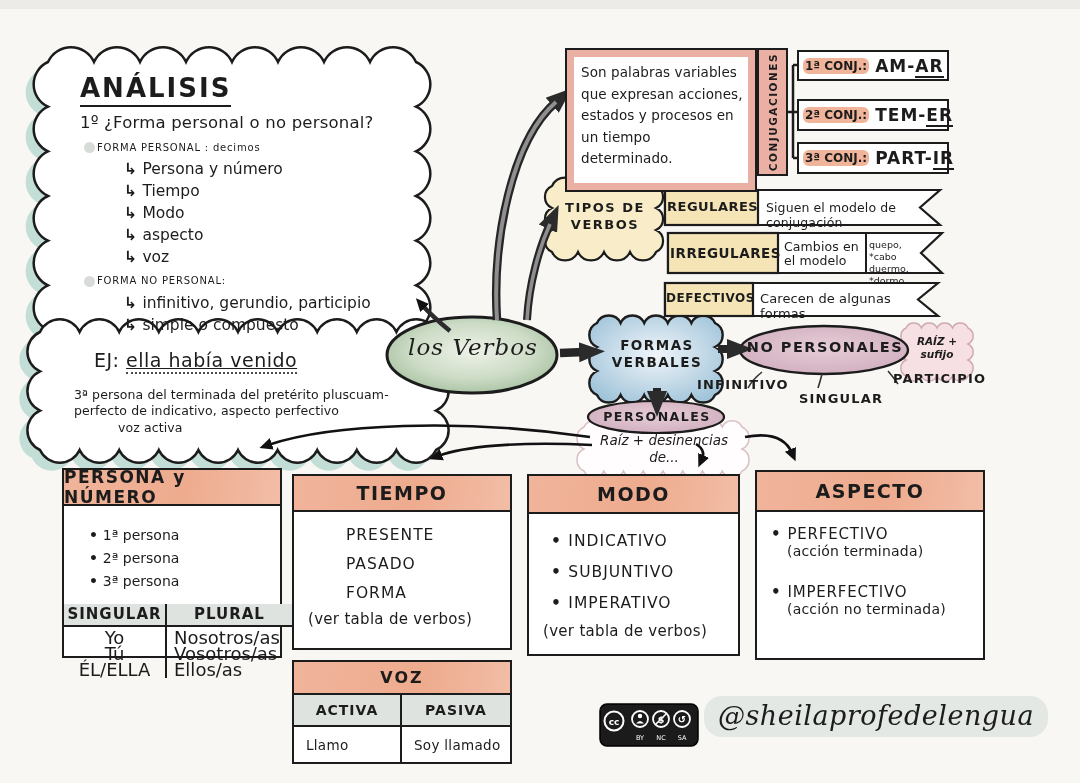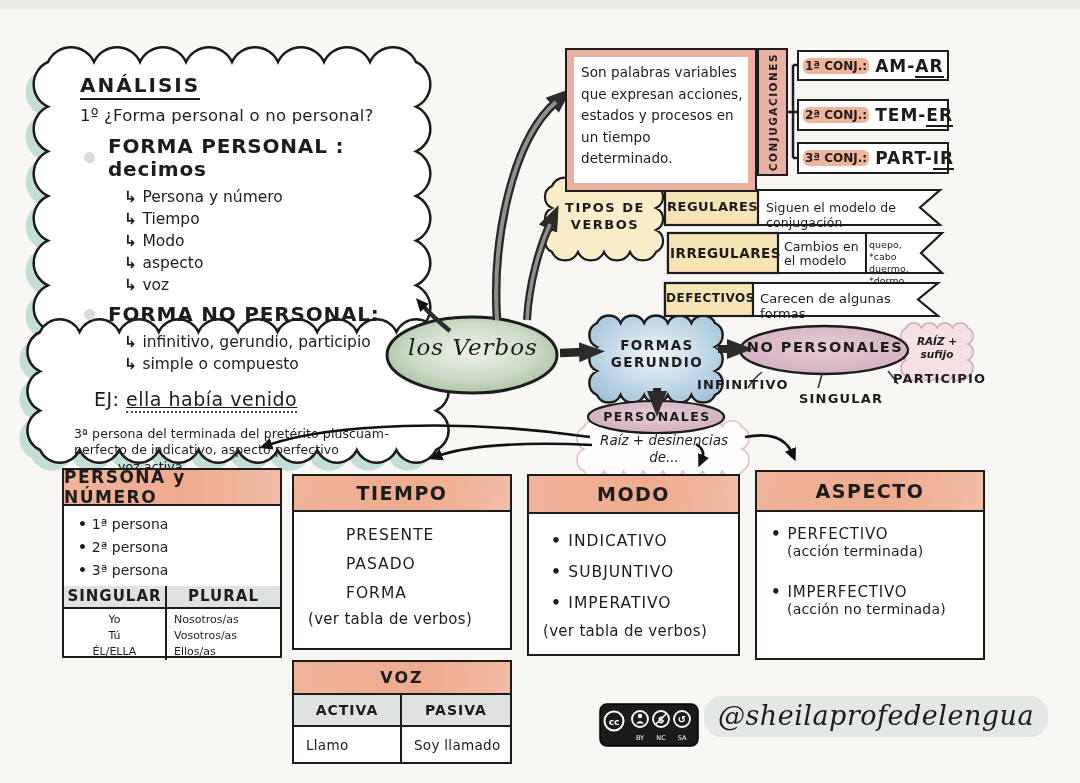--- a/index.html
+++ b/index.html
@@ -10,23 +10,23 @@
   svg.layer{position:absolute;left:0;top:0}
 
   
   .box{position:absolute;background:#fff;border:2.5px solid #1c1c1c;box-sizing:border-box}
   .box-head{display:flex;align-items:center;justify-content:center;border-bottom:2.5px solid #1c1c1c;
             font-weight:bold;letter-spacing:1.5px;background:linear-gradient(97deg,#f0b49b 0%,#eeab8e 55%,#f2bda6 100%);}
   .note{font-size:15px;letter-spacing:.3px}
 
   
   .analysis{left:80px;top:74px;width:336px;line-height:1.15}
-  .a-title{font-size:20px;font-weight:bold;letter-spacing:2px;border-bottom:2px solid #1c1c1c;display:inline-block;padding-bottom:1px;margin-bottom:7px}
+  .a-title{font-size:26px;font-weight:bold;letter-spacing:2px;border-bottom:2px solid #1c1c1c;display:inline-block;padding-bottom:1px;margin-bottom:7px}
   .a-q{font-size:16.5px;margin-bottom:9px;letter-spacing:.2px}
-  .a-h{font-size:20px;font-weight:bold;letter-spacing:.8px;margin:7px 0 5px 4px;display:flex;align-items:center;gap:13px}
+  .a-h{font-size:10px;font-weight:normal;letter-spacing:.8px;margin:7px 0 5px 4px;display:flex;align-items:center;gap:2px}
   .dot{width:11px;height:11px;border-radius:50%;background:#d8dcd9;flex:0 0 auto}
   .a-sub{font-size:15.5px;margin-left:44px;line-height:22px}
   .a-sub::before{content:"↳ ";font-weight:bold}
   .a-ej{font-size:19px;margin:14px 0 15px 14px;letter-spacing:.5px}
   .a-ej .u{text-decoration:underline;border-bottom:2px dotted #4a4a4a;padding-bottom:1px}
   .a-small{font-size:12.5px;line-height:16.5px;margin-left:-6px;letter-spacing:.1px}
   .a-small.ind{margin-left:38px}
 
   
   .verbos-label{left:392px;top:334px;width:162px;text-align:center;font-family:"DejaVu Serif",serif;
@@ -53,27 +53,27 @@
 
   
   .formas-label{left:601px;top:337px;width:112px;text-align:center;font-size:13.5px;font-weight:bold;letter-spacing:1.5px;line-height:17px}
   .nopers-label{left:744px;top:339px;width:162px;text-align:center;font-size:14.5px;font-weight:bold;letter-spacing:1.5px}
   .raiz-label{left:903px;top:335px;width:68px;text-align:center;font-size:10.5px;font-style:italic;line-height:13px;font-weight:bold}
   .branch{font-size:13px;font-weight:bold;letter-spacing:1.2px}
   .pers-label{left:592px;top:409px;width:130px;text-align:center;font-size:12.5px;font-weight:bold;letter-spacing:1.5px}
   .desin-label{left:589px;top:432px;width:150px;text-align:center;font-size:13.5px;font-style:italic;line-height:17px}
 
   
-  ul.plain{list-style:none;margin:0;padding:0}
+  ul.plain{list-style:none;margin:11px;padding:0}
   .blt::before{content:"• ";font-weight:bold}
   .ptable{display:grid;grid-template-columns:103px 1fr;margin-top:4px}
   .ptable .hd{font-size:15px;font-weight:bold;letter-spacing:1px;text-align:center;
               border-bottom:2.5px solid #1c1c1c;background:#dfe3e0;padding:1px 0 2px}
   .ptable .c1{border-right:2.5px solid #1c1c1c}
-  .ptable .cell{font-size:11px;line-height:16px;padding:3px 12px 0}
+  .ptable .cell{font-size:18px;line-height:16px;padding:3px 12px 0}
   .ptable .cell.c1{text-align:center}
   .ptable .cell.c2{padding-left:7px}
 
   .vgrid{display:grid;grid-template-columns:1fr 1fr}
   .vhead{grid-column:1/3;display:flex;align-items:center;justify-content:center;height:31px;
          font-size:16px;font-weight:bold;letter-spacing:2px;border-bottom:2.5px solid #1c1c1c;
          background:linear-gradient(97deg,#f0b49b,#eeab8e 60%,#f2bda6)}
   .vcol{display:flex;align-items:center;justify-content:center;height:30px;font-size:14px;font-weight:bold;
         letter-spacing:1px;background:#dfe3e0;border-bottom:2.5px solid #1c1c1c}
   .vcol.l,.vcell.l{border-right:2.5px solid #1c1c1c}
@@ -215,21 +215,21 @@
   <div class="ban-desc" style="left:766px;top:200px;width:150px">Siguen el modelo de conjugación</div>
   <div class="ban-lab" style="left:670px;top:245px;width:106px;font-size:13.5px">IRREGULARES</div>
   <div class="ban-desc" style="left:784px;top:240px;width:80px;line-height:14px">Cambios en el modelo</div>
   <div class="ban-note" style="left:869px;top:239px;width:52px">
     <div>quepo, *cabo</div>
     <div>duermo, *dormo</div>
   </div>
   <div class="ban-lab" style="left:666px;top:291px;width:85px;font-size:12px">DEFECTIVOS</div>
   <div class="ban-desc" style="left:760px;top:291px;width:160px;font-size:13px">Carecen de algunas formas</div>
 
-  <div class="abs formas-label">FORMAS GERUNDIO</div>
+  <div class="abs formas-label">FORMAS VERBALES</div>
   <div class="abs nopers-label">NO PERSONALES</div>
   <div class="abs raiz-label">RAÍZ + sufijo</div>
   <div class="abs branch" style="left:697px;top:377px">INFINITIVO</div>
   <div class="abs branch" style="left:799px;top:391px">SINGULAR</div>
   <div class="abs branch" style="left:893px;top:371px">PARTICIPIO</div>
   <div class="abs pers-label">PERSONALES</div>
   <div class="abs desin-label">Raíz + desinencias de...</div>
 
   <div class="box" style="left:62px;top:468px;width:220px;height:190px">
     <div class="box-head" style="height:34px;font-size:17px">PERSONA y NÚMERO</div>

